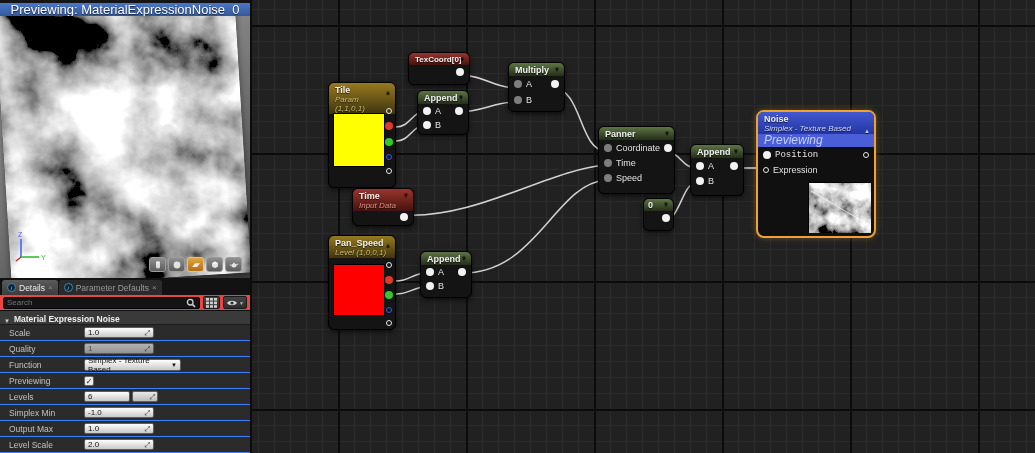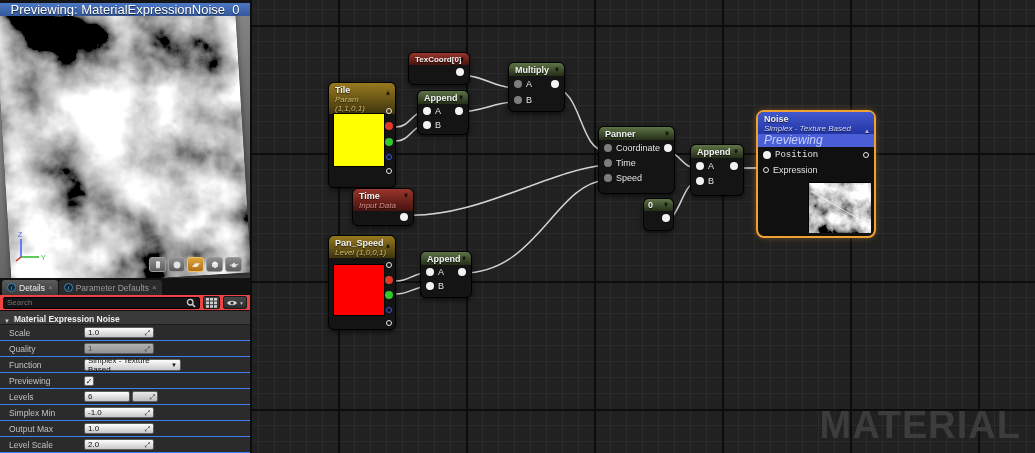--- a/index.html
+++ b/index.html
@@ -280,21 +280,20 @@
         <span class="prop-label">Level Scale</span>
         <div class="spinfield">
           <span class="val">2.0</span>
           <span class="spin-icon">⤢</span>
         </div>
       </div>
     </div>
   </div>
 
   <div class="graph">
-    <div class="watermark">MATERIAL</div>
 
     <svg class="wires" viewBox="0 0 783 453">
       <g fill="none" stroke="#dcdcdc" stroke-width="1.5" opacity="0.95">
         <path d="M208 75 C 232 75, 242 88, 264 88"></path>
         <path d="M206 112 C 230 112, 243 102, 264 102"></path>
         <path d="M144 127 C 158 127, 160 112, 172 112"></path>
         <path d="M144 141 C 158 141, 160 126, 172 126"></path>
         <path d="M301 88 C 330 88, 327 151, 354 151"></path>
         <path d="M152 215 C 225 219, 295 170, 354 165"></path>
         <path d="M208 273 C 285 275, 302 184, 354 180"></path>

